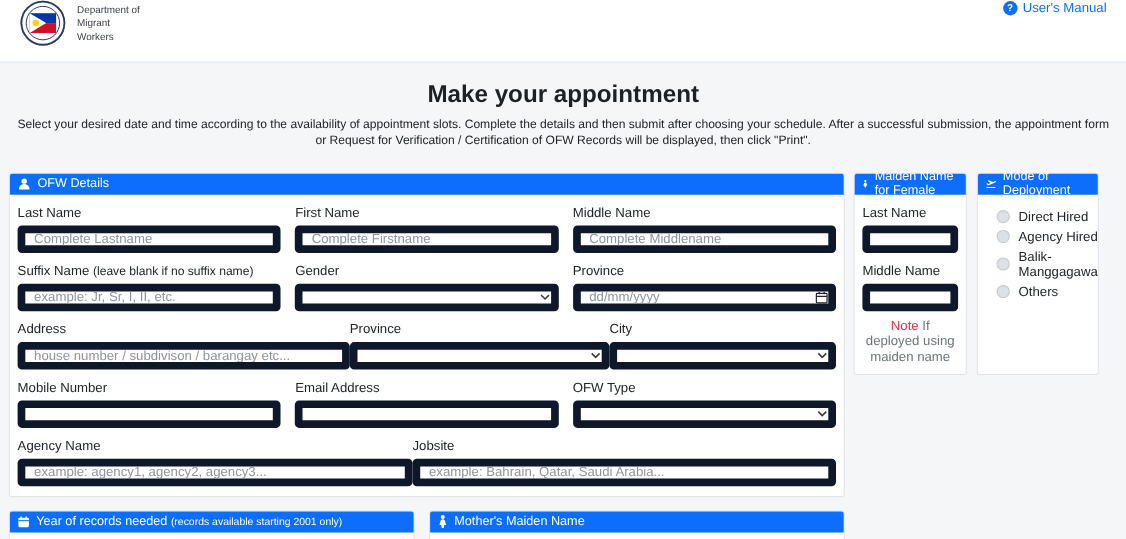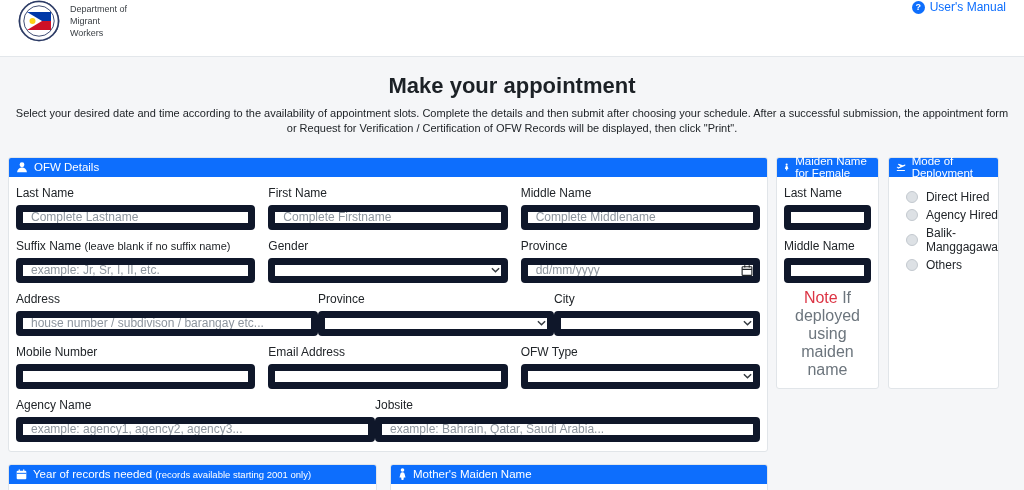--- a/index.html
+++ b/index.html
@@ -39,21 +39,21 @@
 
   .row3 { display:grid; grid-template-columns:1fr 1fr 1fr; column-gap:13px; }
   .rowAddr { display:grid; grid-template-columns:302px 236px 1fr; column-gap:0; }
   .row2 { display:grid; grid-template-columns:359px 1fr; }
 
   .selwrap, .datewrap { position:relative; }
   .selwrap select { appearance:none; -webkit-appearance:none; }
   .chev { position:absolute; right:8px; top:9px; pointer-events:none; line-height:0; }
   .dateicon { position:absolute; right:7px; top:6px; line-height:0; cursor:pointer; }
 
-  .note-line { text-align:center; font-size:16px; color:#6c757d; margin-top:6px; }
+  .note-line { text-align:center; font-size:12px; color:#6c757d; margin-top:6px; }
   .note-line .red { color:#dc3545; }
 
   .radios { padding:13px 0 17px 17px; display:flex; flex-direction:column; gap:4px; }
   .radio-row { display:flex; align-items:center; gap:8px; cursor:pointer; }
   .radio-dot { width:12px; height:12px; border-radius:50%; background:#dde1e5; border:1px solid #c3c9cf; flex:0 0 auto; }
   .radio-lbl { font-size:12px; color:#212529; }
 
   .bottom-row { display:flex; gap:13px; margin-top:12px; }
   .year-card { width:369px; }
   .mother-card { flex:1; }

